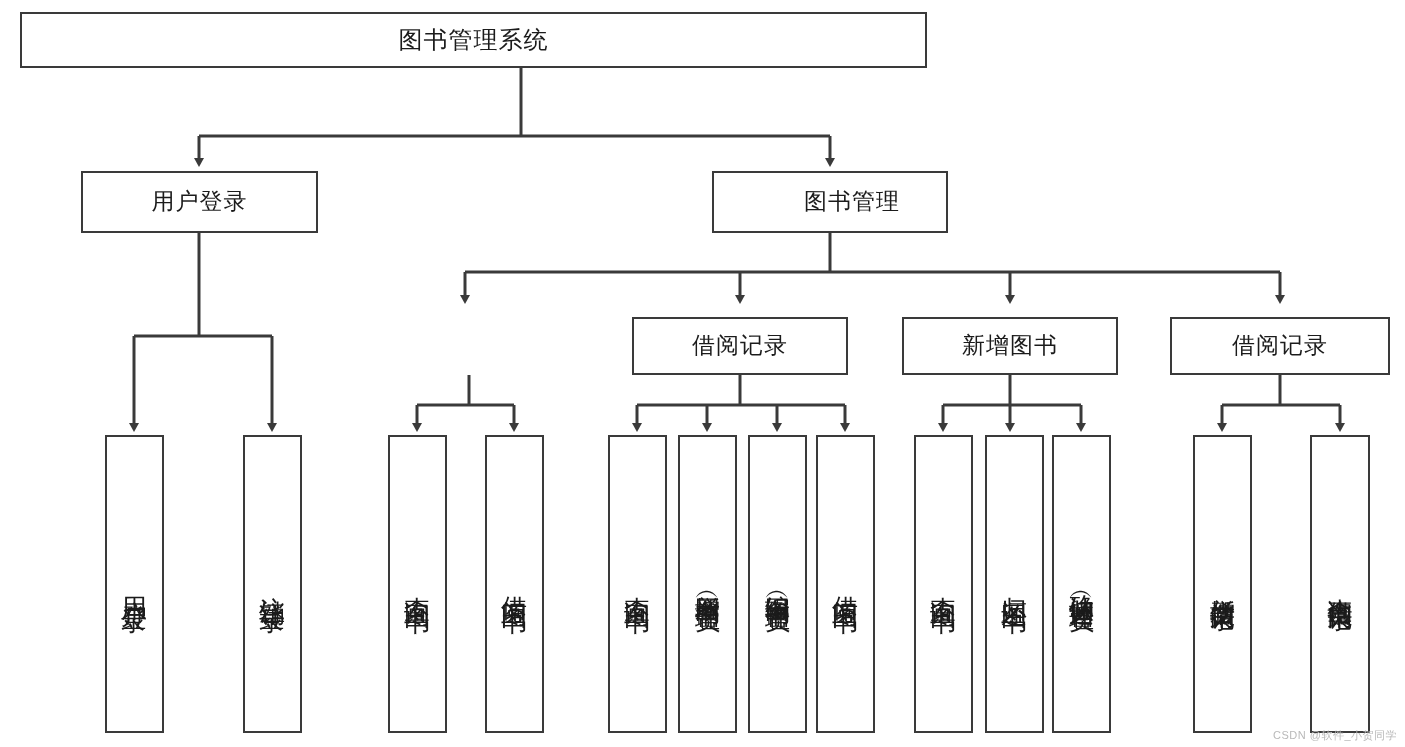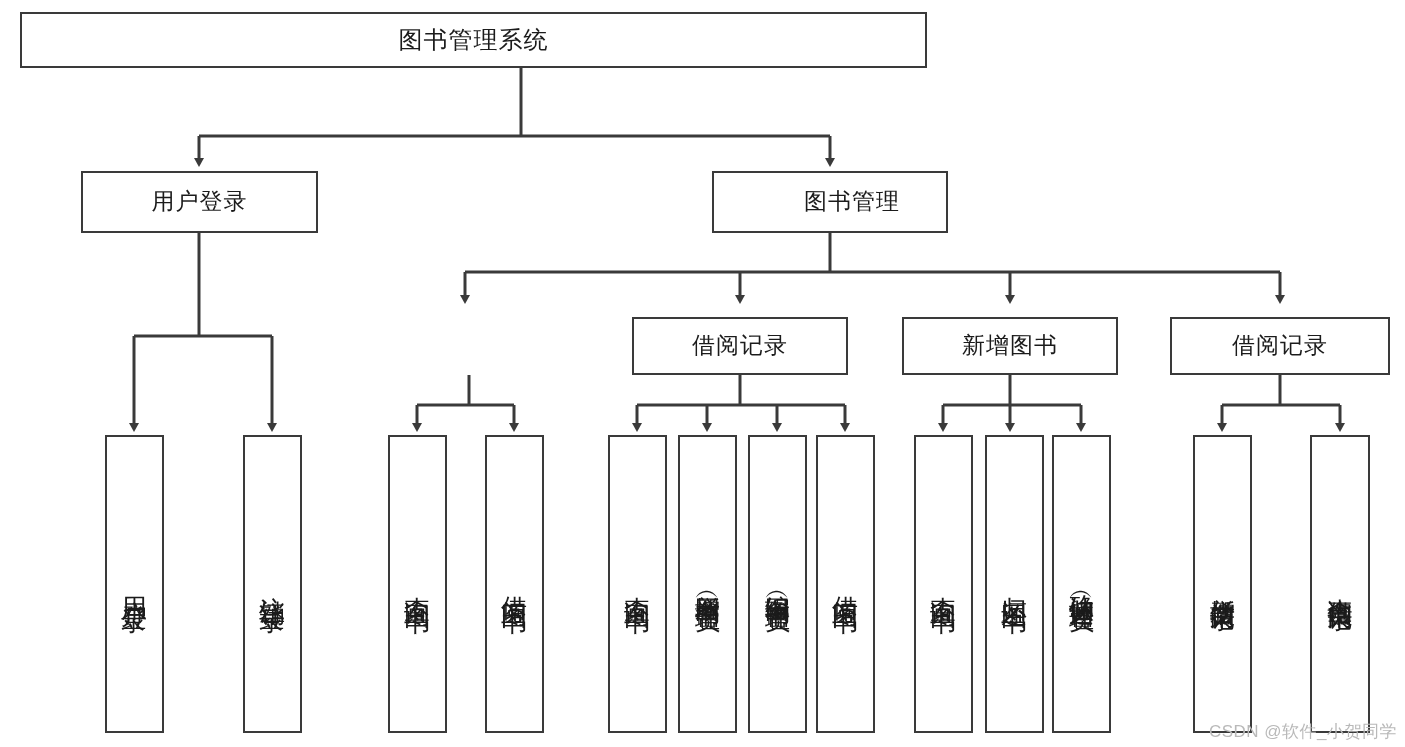--- a/index.html
+++ b/index.html
@@ -41,21 +41,21 @@
     letter-spacing:4px;
     line-height:1;
     white-space:nowrap;
   }
   .node.v.tall .lbl{font-size:25px;letter-spacing:2px;}
 
   .watermark{
     position:absolute;
     right:8px;
     bottom:4px;
-    font-size:17px;
+    font-size:11px;
     color:#b9b9b9;
     letter-spacing:0.5px;
     z-index:3;
     white-space:nowrap;
     font-family:"Liberation Sans","DejaVu Sans",sans-serif;
   }
 </style>
 </head>
 <body>
 

